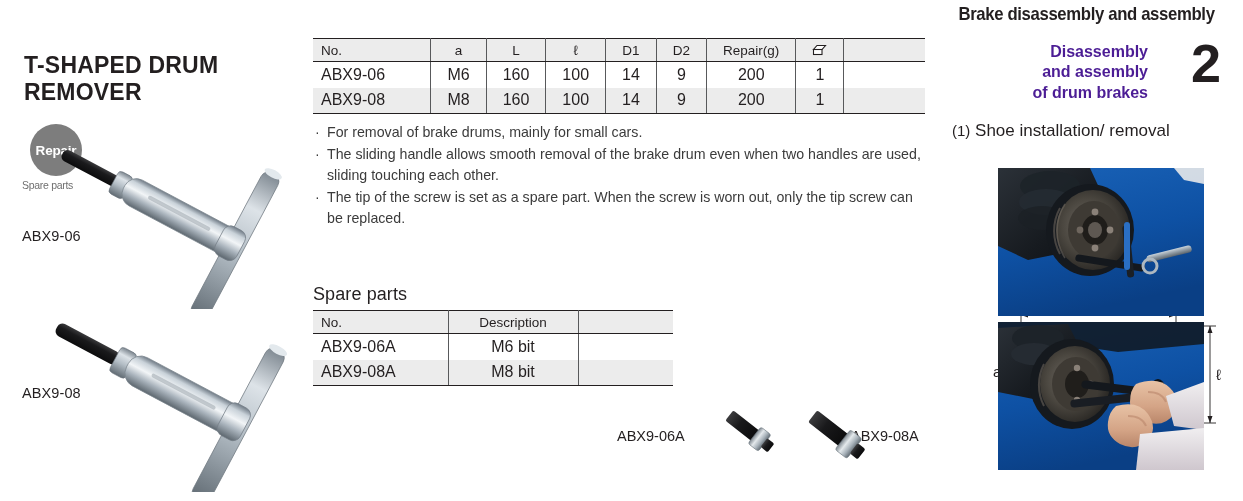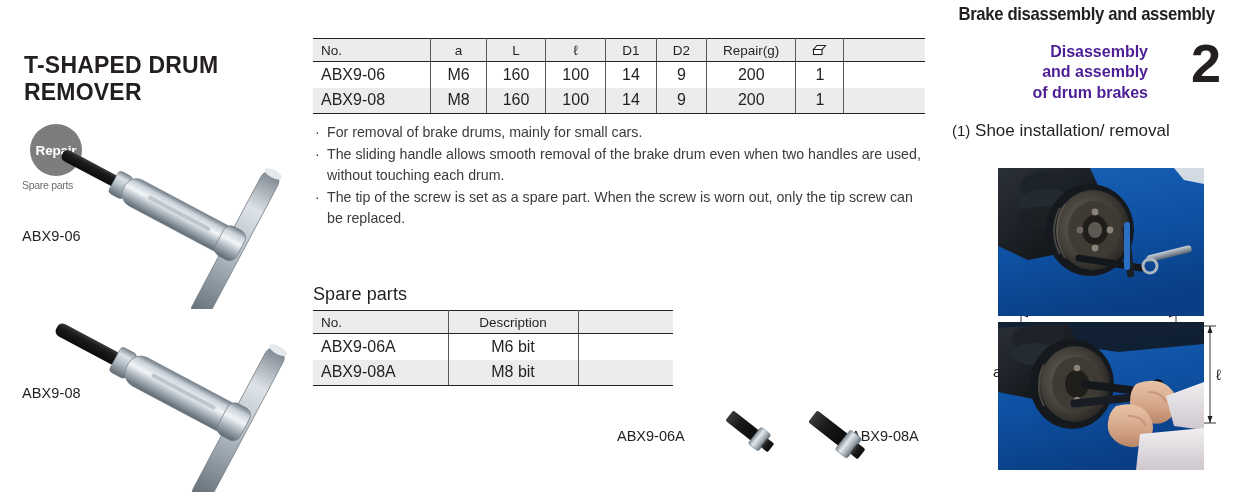--- a/index.html
+++ b/index.html
@@ -237,21 +237,21 @@
       </tbody>
     </table>
 
     <div id="features">
       <div class="feature-line">
         <span class="feature-bullet">·</span>
         <span class="feature-text">For removal of brake drums, mainly for small cars.</span>
       </div>
       <div class="feature-line">
         <span class="feature-bullet">·</span>
-        <span class="feature-text">The sliding handle allows smooth removal of the brake drum even when two handles are used, without touching each drum.</span>
+        <span class="feature-text">The sliding handle allows smooth removal of the brake drum even when two handles are used, sliding touching each other.</span>
       </div>
       <div class="feature-line">
         <span class="feature-bullet">·</span>
         <span class="feature-text">The tip of the screw is set as a spare part. When the screw is worn out, only the tip screw can be replaced.</span>
       </div>
     </div>
 
     <div id="spare-heading">Spare parts</div>
 
     <table class="spec" id="spare-table">

